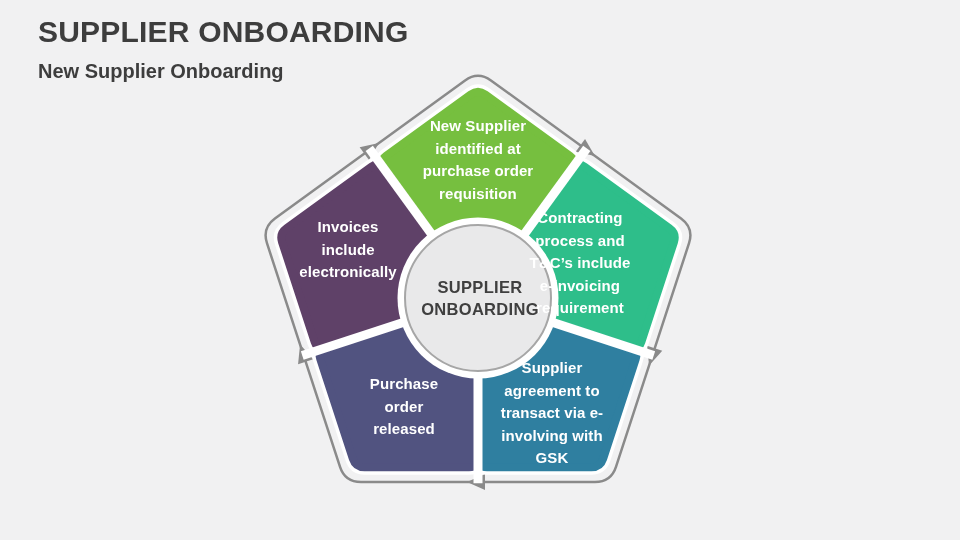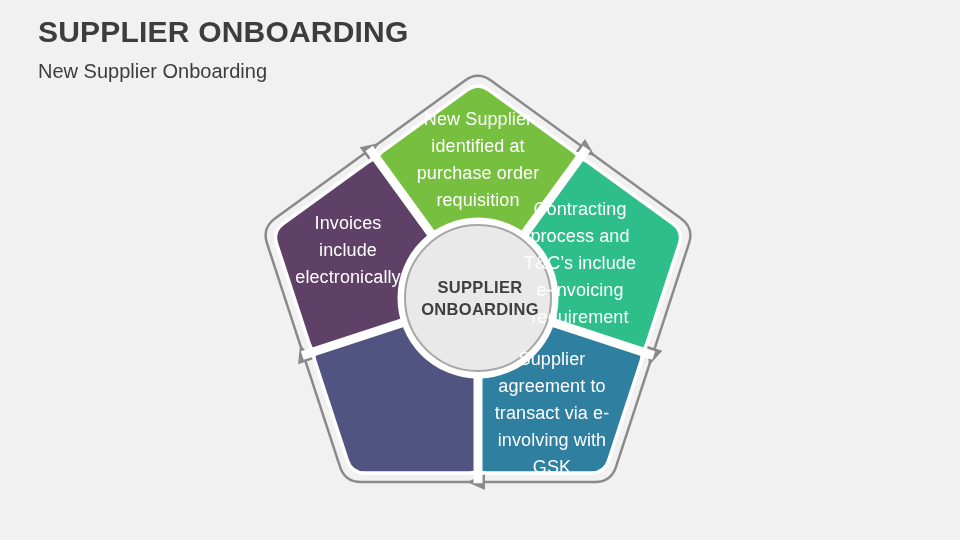--- a/index.html
+++ b/index.html
@@ -11,30 +11,30 @@
   .slide{
     position:relative;width:960px;height:392px;background:#F1F1F2;padding-left:8px;
   }
   .slide-title{
     position:absolute;left:38px;top:15px;
     font-size:30px;font-weight:700;color:#3D3D3D;letter-spacing:.2px;
     white-space:pre-line;
   }
   .slide-subtitle{
     position:absolute;left:38px;top:60px;
-    font-size:20px;font-weight:400;color:#3D3D3D;
+    font-size:20px;font-weight:700;color:#3D3D3D;
     white-space:pre-line;
   }
   .diagram-svg{position:absolute;left:0;top:0;width:960px;height:540px;}
   .seg-halo{fill:#FFFFFF;stroke:#FFFFFF;stroke-width:15;stroke-linejoin:round;}
   .seg-body{stroke-width:8;stroke-linejoin:round;}
   .sep-line{stroke:#FFFFFF;stroke-width:9;stroke-linecap:butt;}
   .seg-label{
     position:absolute;transform:translate(-50%,-50%);
-    color:#FFFFFF;font-size:18px;font-weight:400;line-height:1.5;
+    color:#FFFFFF;font-size:15px;font-weight:700;line-height:1.5;
     text-align:center;white-space:pre-line;letter-spacing:.1px;
   }
   .lbl-top{left:478px;top:160px;}
   .lbl-right{left:580px;top:263px;}
   .lbl-bottom-right{left:552px;top:413px;}
   .lbl-bottom-left{left:404px;top:407px;}
   .lbl-left{left:348px;top:250px;}
   .center-label{
     position:absolute;left:480px;top:298px;transform:translate(-50%,-50%);
     color:#3F3F3F;font-size:16.5px;font-weight:700;line-height:1.35;
@@ -96,19 +96,22 @@
   <div class="seg-label lbl-right">Contracting
 process and
 T&amp;C’s include
 e-invoicing
 requirement</div>
   <div class="seg-label lbl-bottom-right">Supplier
 agreement to
 transact via e-
 involving with
 GSK</div>
+  <div class="seg-label lbl-bottom-left">Purchase
+order
+released</div>
   <div class="seg-label lbl-left">Invoices
 include
 electronically</div>
 
   <div class="center-label" style="color: rgb(63, 63, 63);">SUPPLIER
 ONBOARDING</div>
 </div>
 
 </body></html>

